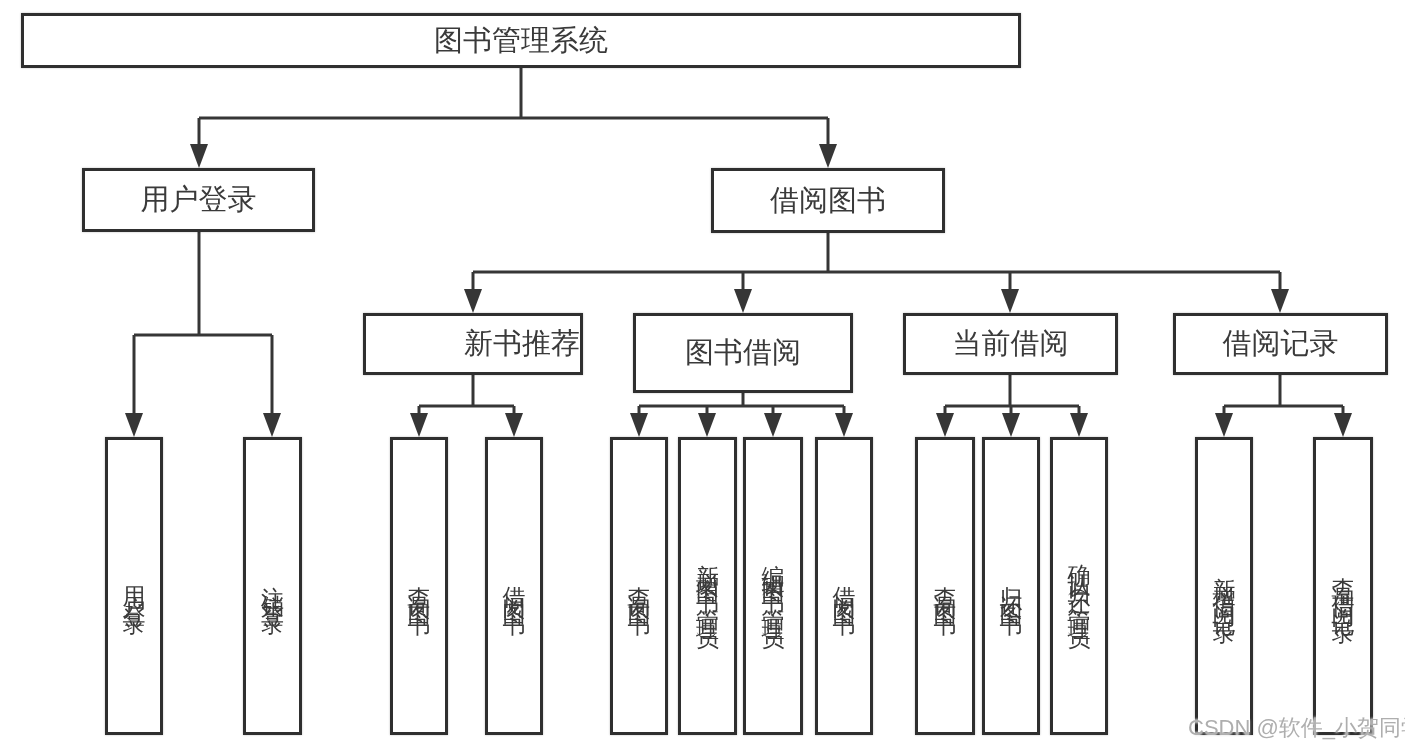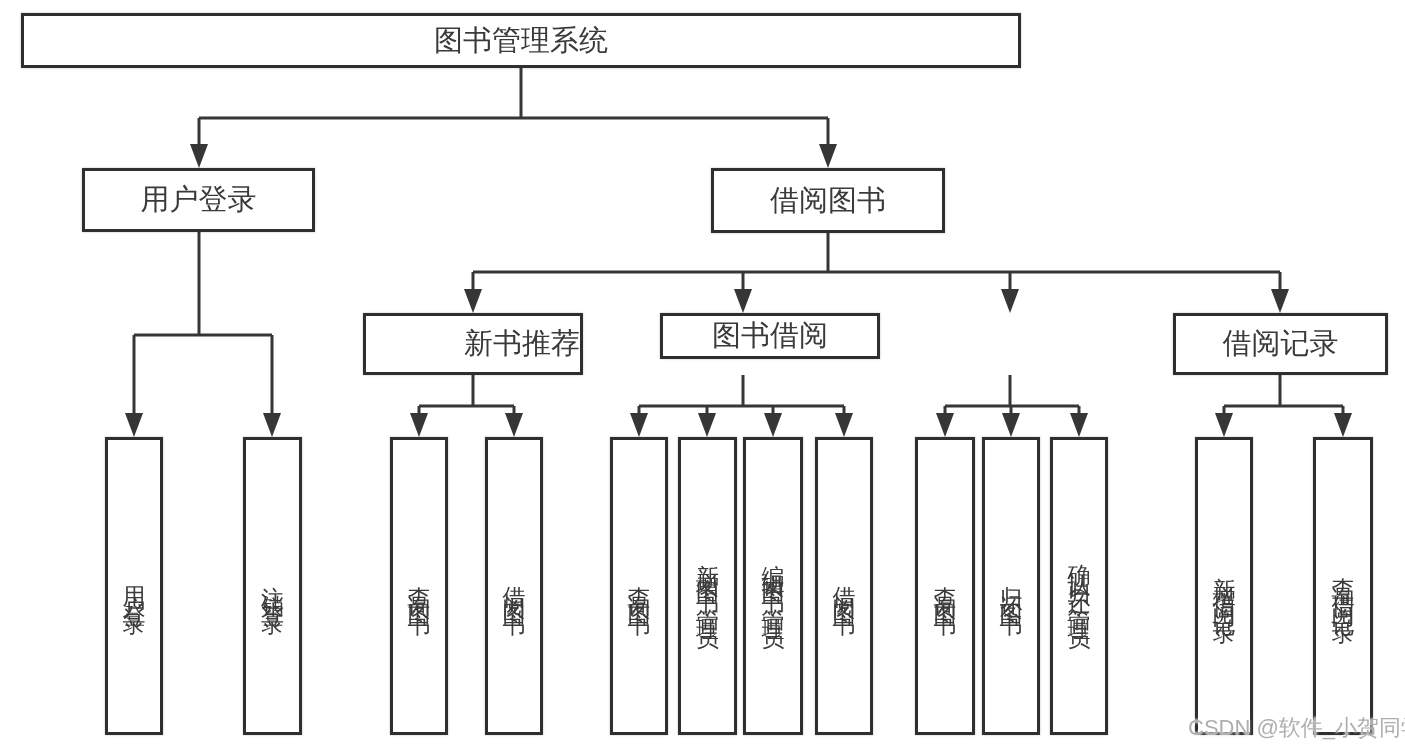--- a/index.html
+++ b/index.html
@@ -145,22 +145,25 @@
   <div class="node" style="left:82px; top:168px; width:233px; height:64px;">
     <span>用户登录</span>
   </div>
   <div class="node" style="left:711px; top:168px; width:234px; height:65px;">
     <span>借阅图书</span>
   </div>
 
   <div class="node" style="left:363px; top:313px; width:220px; height:62px;justify-content:flex-end;">
     <span>新书推荐</span>
   </div>
-  <div class="node" style="left:633px; top:313px; width:220px; height:46px;margin-left:27px;">
+  <div class="node" style="left:633px; top:313px; width:220px; height:80px;">
     <span>图书借阅</span>
+  </div>
+  <div class="node" style="left:903px; top:313px; width:215px; height:62px;">
+    <span>当前借阅</span>
   </div>
   <div class="node" style="left:1173px; top:313px; width:215px; height:62px;">
     <span>借阅记录</span>
   </div>
 
   <div class="leaf" style="left:105px; width:58px;">
     <span class="leaf-text">用户登录</span>
   </div>
   <div class="leaf" style="left:243px; width:59px;">
     <span class="leaf-text">注销登录</span>

